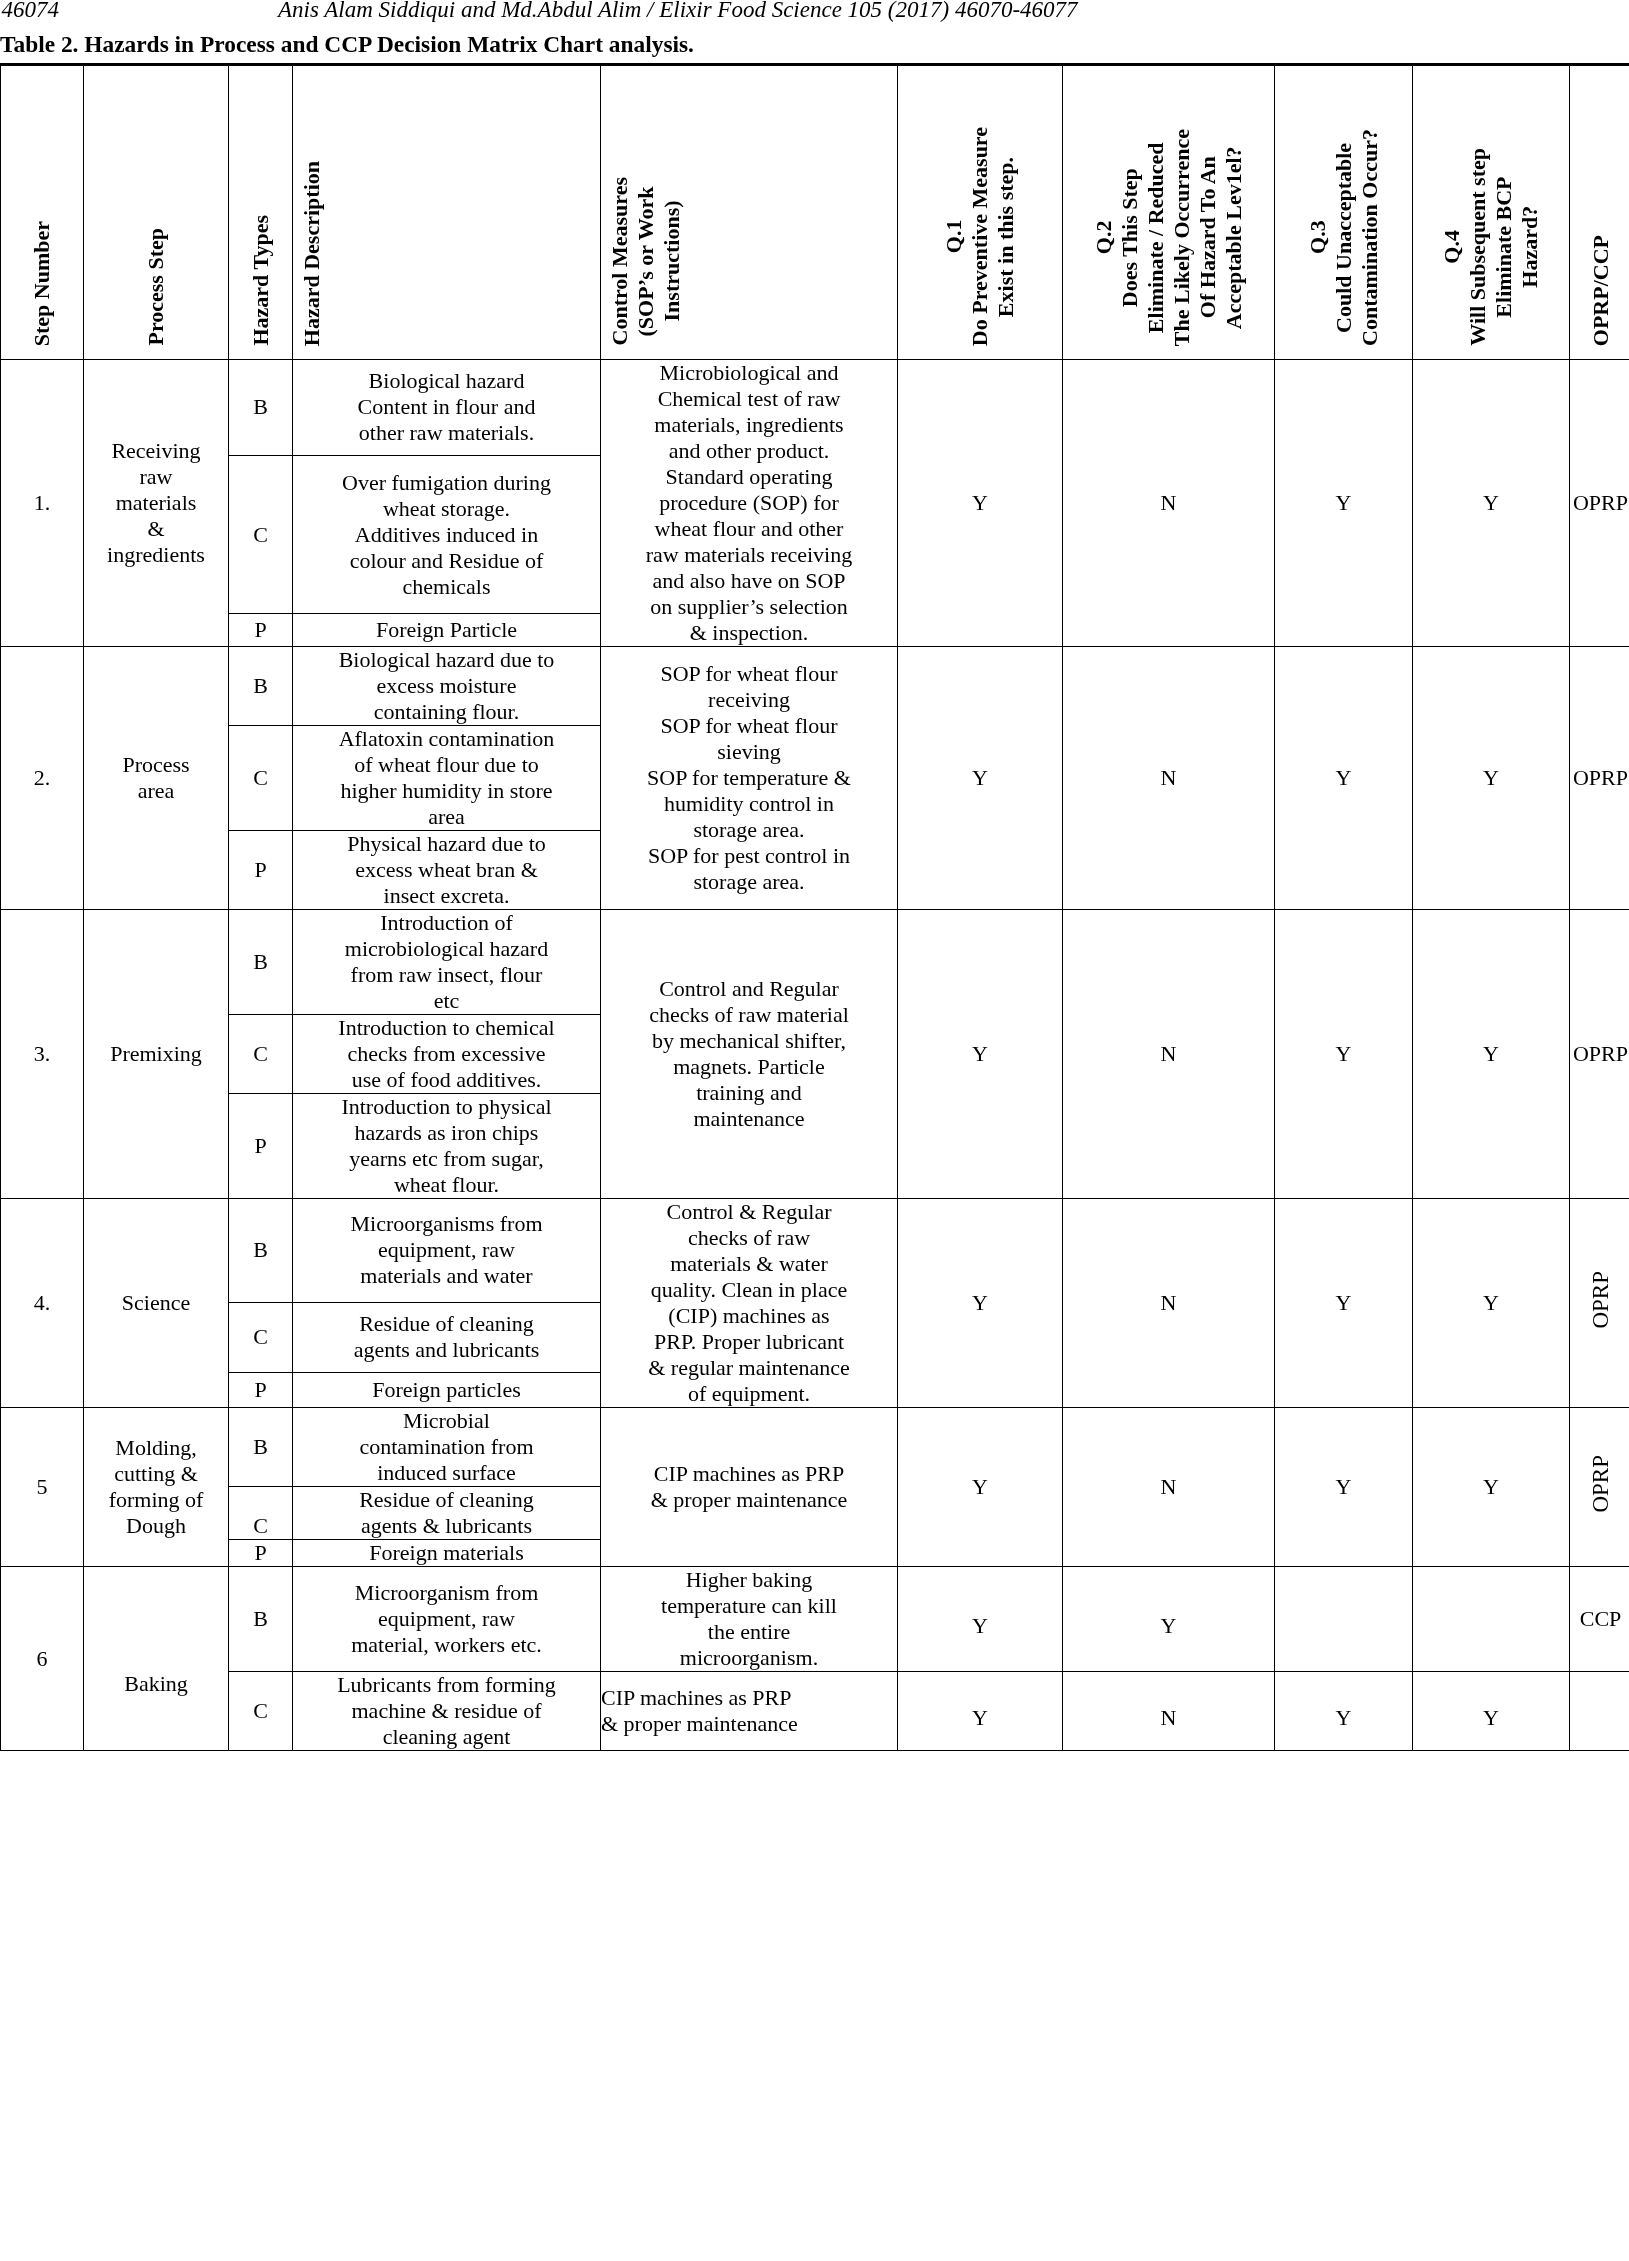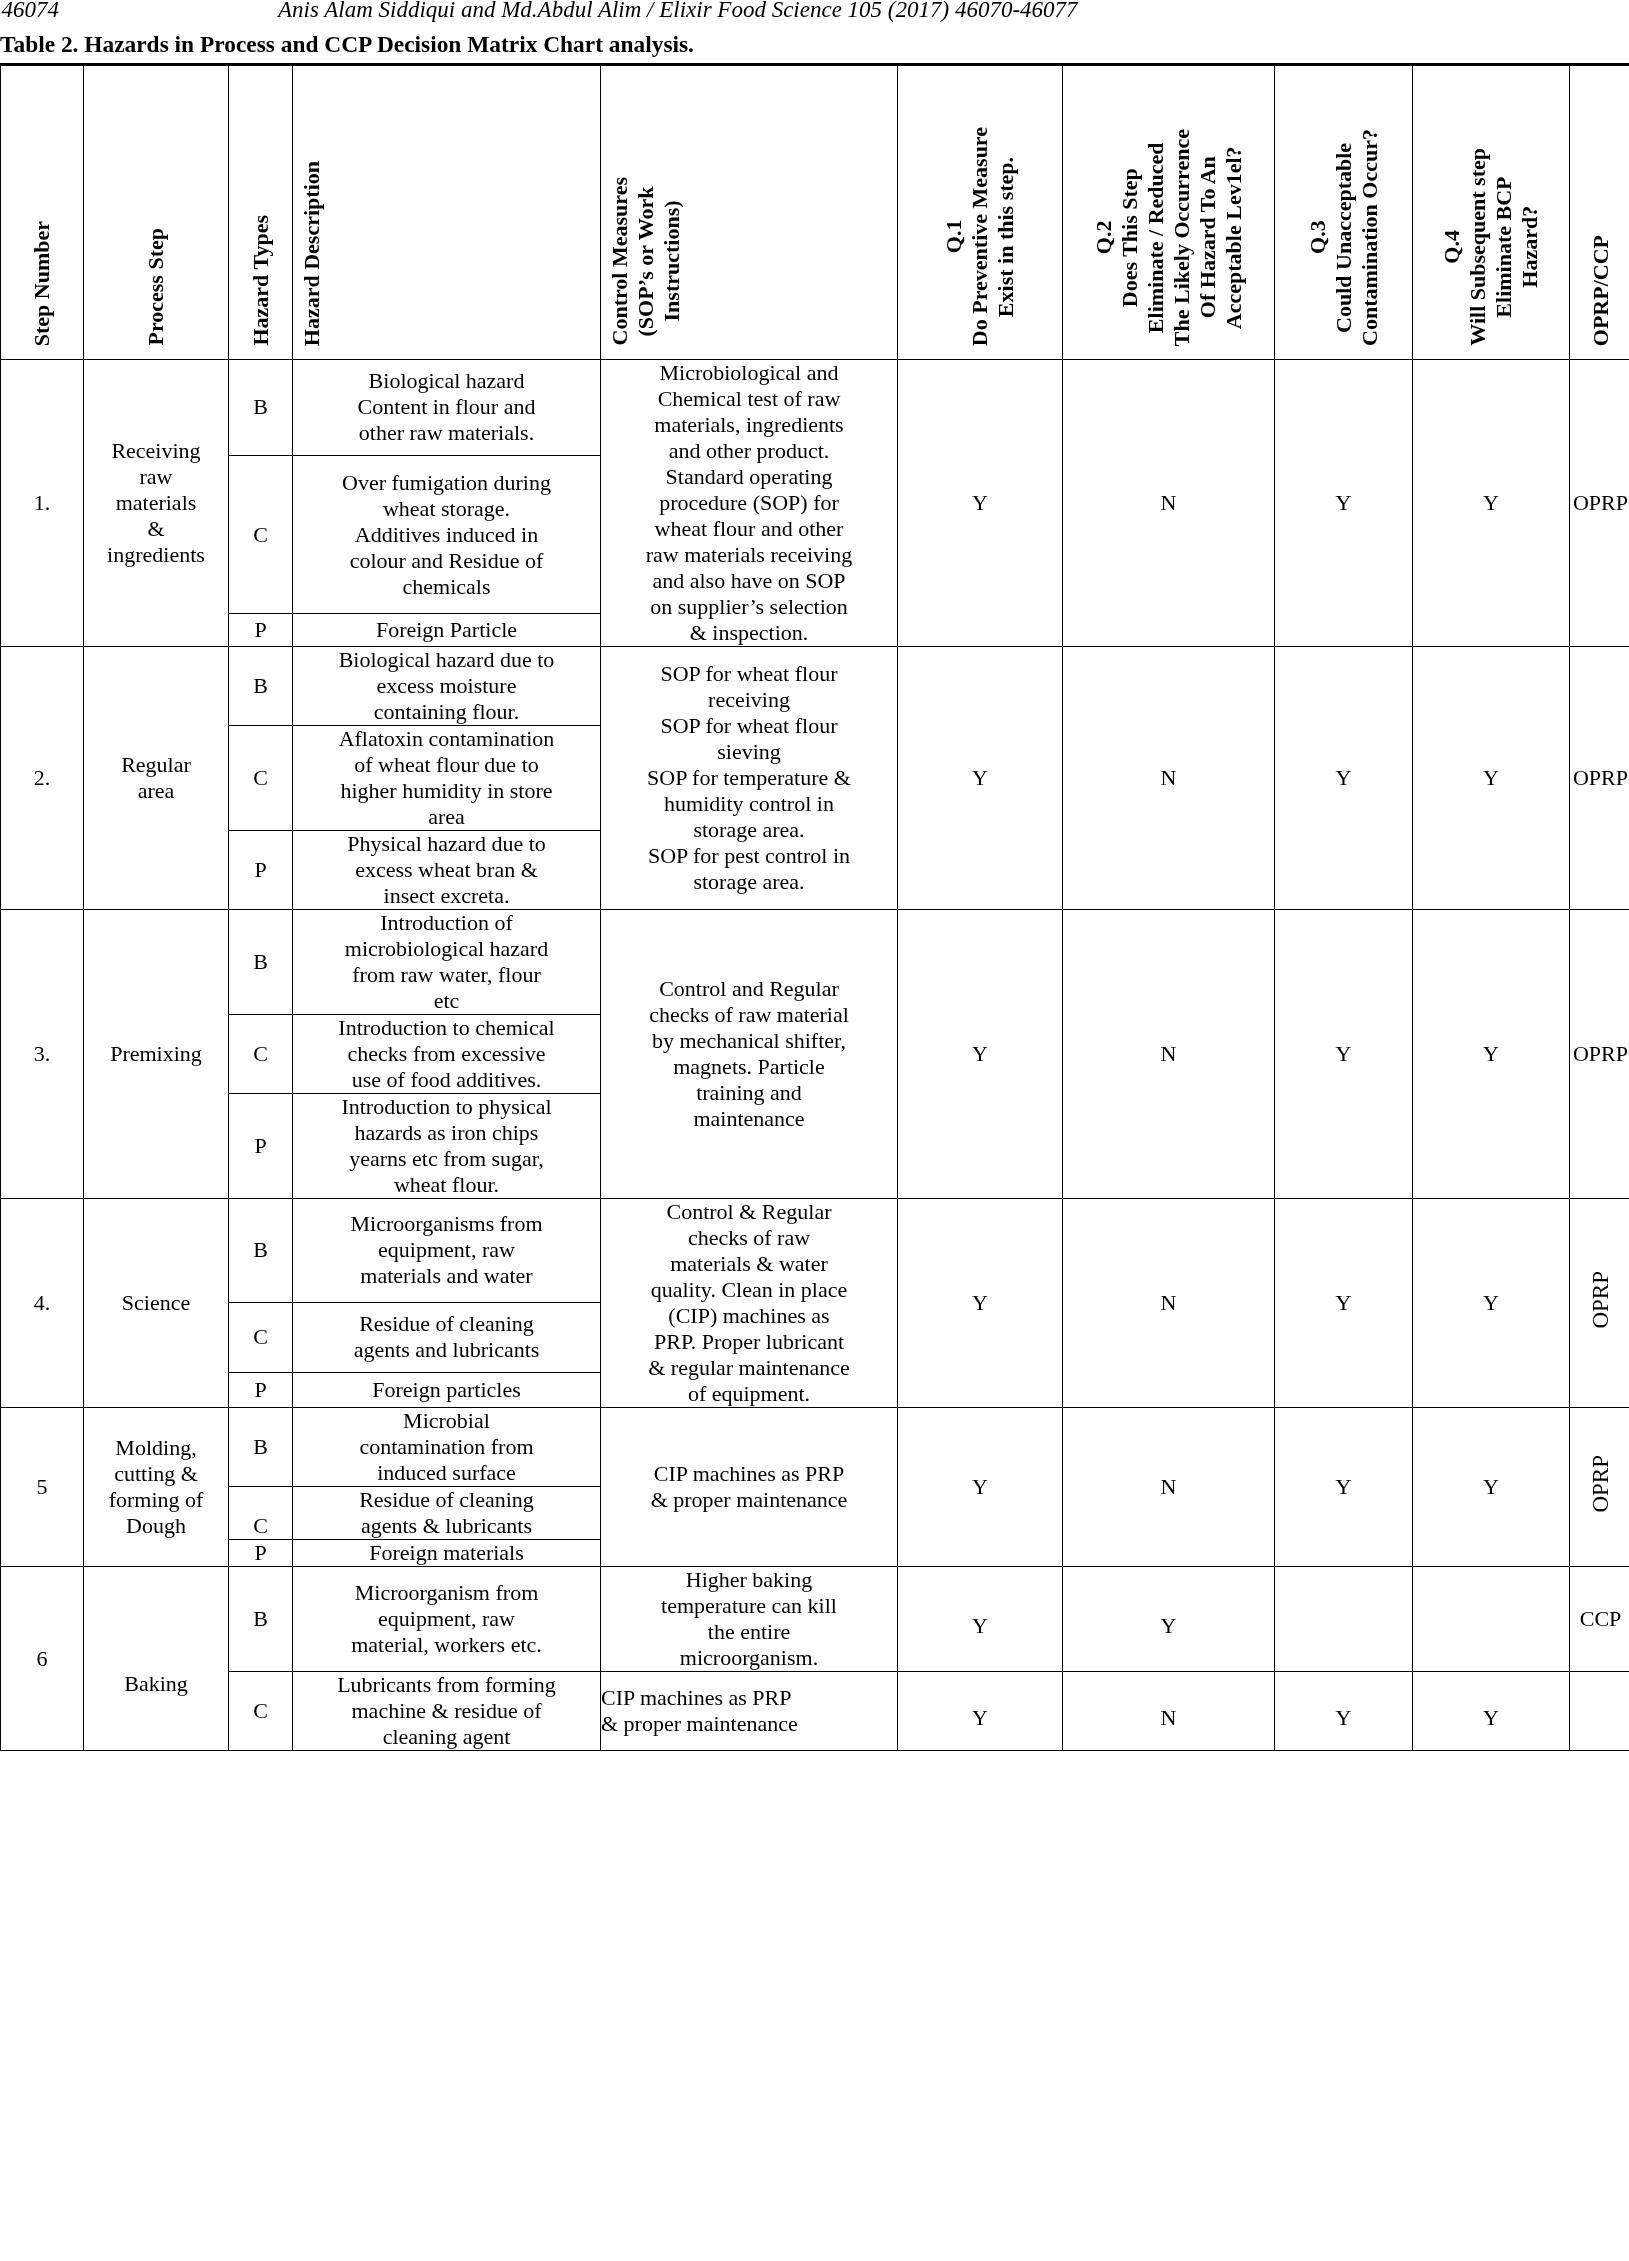--- a/index.html
+++ b/index.html
@@ -200,21 +200,21 @@
 colour and Residue of
 chemicals</td>
   </tr>
   <tr>
     <td class="narrow-letter">P</td>
     <td class="hdesc">Foreign Particle</td>
   </tr>
 
   <tr>
     <td rowspan="3">2.</td>
-    <td rowspan="3" class="pstep top-align">Regular
+    <td rowspan="3" class="pstep top-align">Process
 area</td>
     <td class="narrow-letter">B</td>
     <td class="hdesc">Biological hazard due to
 excess moisture
 containing flour.</td>
     <td rowspan="3" class="ctrl top-align">SOP for wheat flour
 receiving
 SOP for wheat flour
 sieving
 SOP for temperature &amp;
@@ -241,21 +241,21 @@
 excess wheat bran &amp;
 insect excreta.</td>
   </tr>
 
   <tr>
     <td rowspan="3">3.</td>
     <td rowspan="3" class="pstep top-align">Premixing</td>
     <td class="narrow-letter">B</td>
     <td class="hdesc">Introduction of
 microbiological hazard
-from raw water, flour
+from raw insect, flour
 etc</td>
     <td rowspan="3" class="ctrl top-align">Control and Regular
 checks of raw material
 by mechanical shifter,
 magnets. Particle
 training and
 maintenance</td>
     <td rowspan="3" class="ans">Y</td>
     <td rowspan="3" class="ans">N</td>
     <td rowspan="3" class="ans">Y</td>

